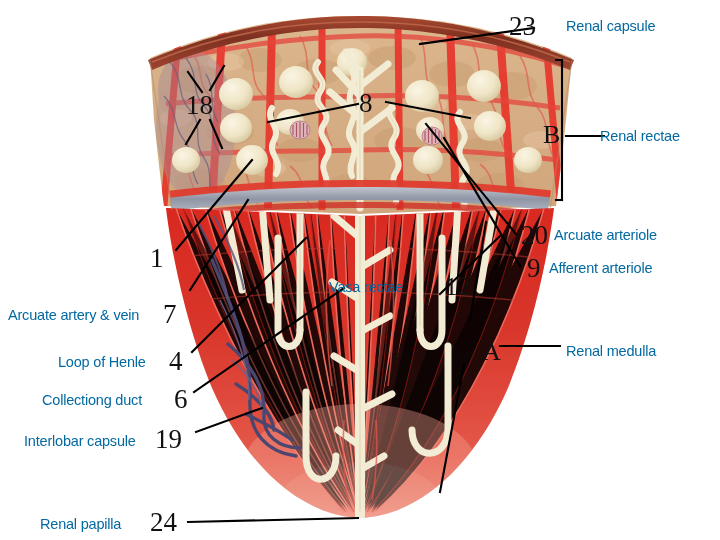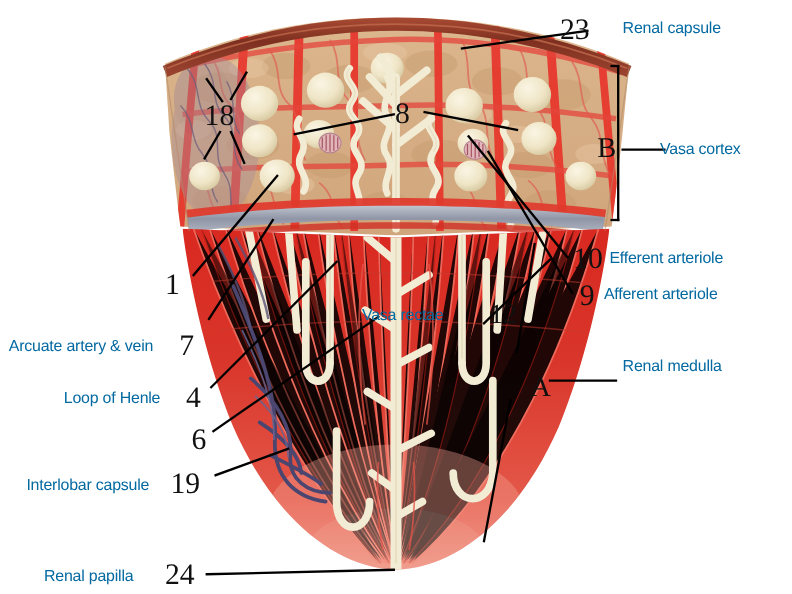--- a/index.html
+++ b/index.html
@@ -384,43 +384,44 @@
       <path d="M188,522 L358,518"></path>
 
       <path d="M440,294 L500,236"></path>
     </g>
   </svg>
 
   <div class="num" style="left:509px;top:13px;font-family:Liberation Serif, serif;">23</div>
   <div class="lbl" style="left:566px;top:19px;">Renal capsule</div>
 
   <div class="num letter" style="left:543px;top:122px;">B</div>
-  <div class="lbl" style="left:600px;top:129px;">Vasa cortex</div>
-
-  <div class="num" style="left:521px;top:222px;">10</div>
-  <div class="lbl" style="left:554px;top:228px;">Efferent arteriole</div>
+  <div class="lbl" style="left:600px;top:129px;">Renal rectae</div>
+
+  <div class="num" style="left:521px;top:222px;">20</div>
+  <div class="lbl" style="left:554px;top:228px;">Arcuate arteriole</div>
 
   <div class="num" style="left:527px;top:255px;">9</div>
   <div class="lbl" style="left:549px;top:261px;">Afferent arteriole</div>
 
   <div class="num letter" style="left:482px;top:339px;">A</div>
-  <div class="lbl" style="left:566px;top:326px;">Renal medulla</div>
+  <div class="lbl" style="left:566px;top:344px;">Renal medulla</div>
 
   <div class="num" style="left:359px;top:90px;">8</div>
 
   <div class="num" style="left:186px;top:92px;">18</div>
 
   <div class="num" style="left:150px;top:245px;">1</div>
 
   <div class="lbl" style="left:8px;top:308px;">Arcuate artery &amp; vein</div>
   <div class="num" style="left:163px;top:301px;">7</div>
 
   <div class="lbl" style="left:58px;top:355px;text-align:center;">Loop of Henle</div>
   <div class="num" style="left:169px;top:348px;">4</div>
 
+  <div class="lbl" style="left:42px;top:393px;">Collectiong duct</div>
   <div class="num" style="left:174px;top:386px;">6</div>
 
   <div class="lbl" style="left:24px;top:434px;">Interlobar capsule</div>
   <div class="num" style="left:155px;top:426px;">19</div>
 
   <div class="lbl" style="left:40px;top:517px;">Renal papilla</div>
   <div class="num" style="left:150px;top:509px;">24</div>
 
   <div class="lbl" style="left:329px;top:280px;">Vasa rectae</div>
   <div class="num small" style="left:419px;top:274px;padding-left:26px;">12</div>

